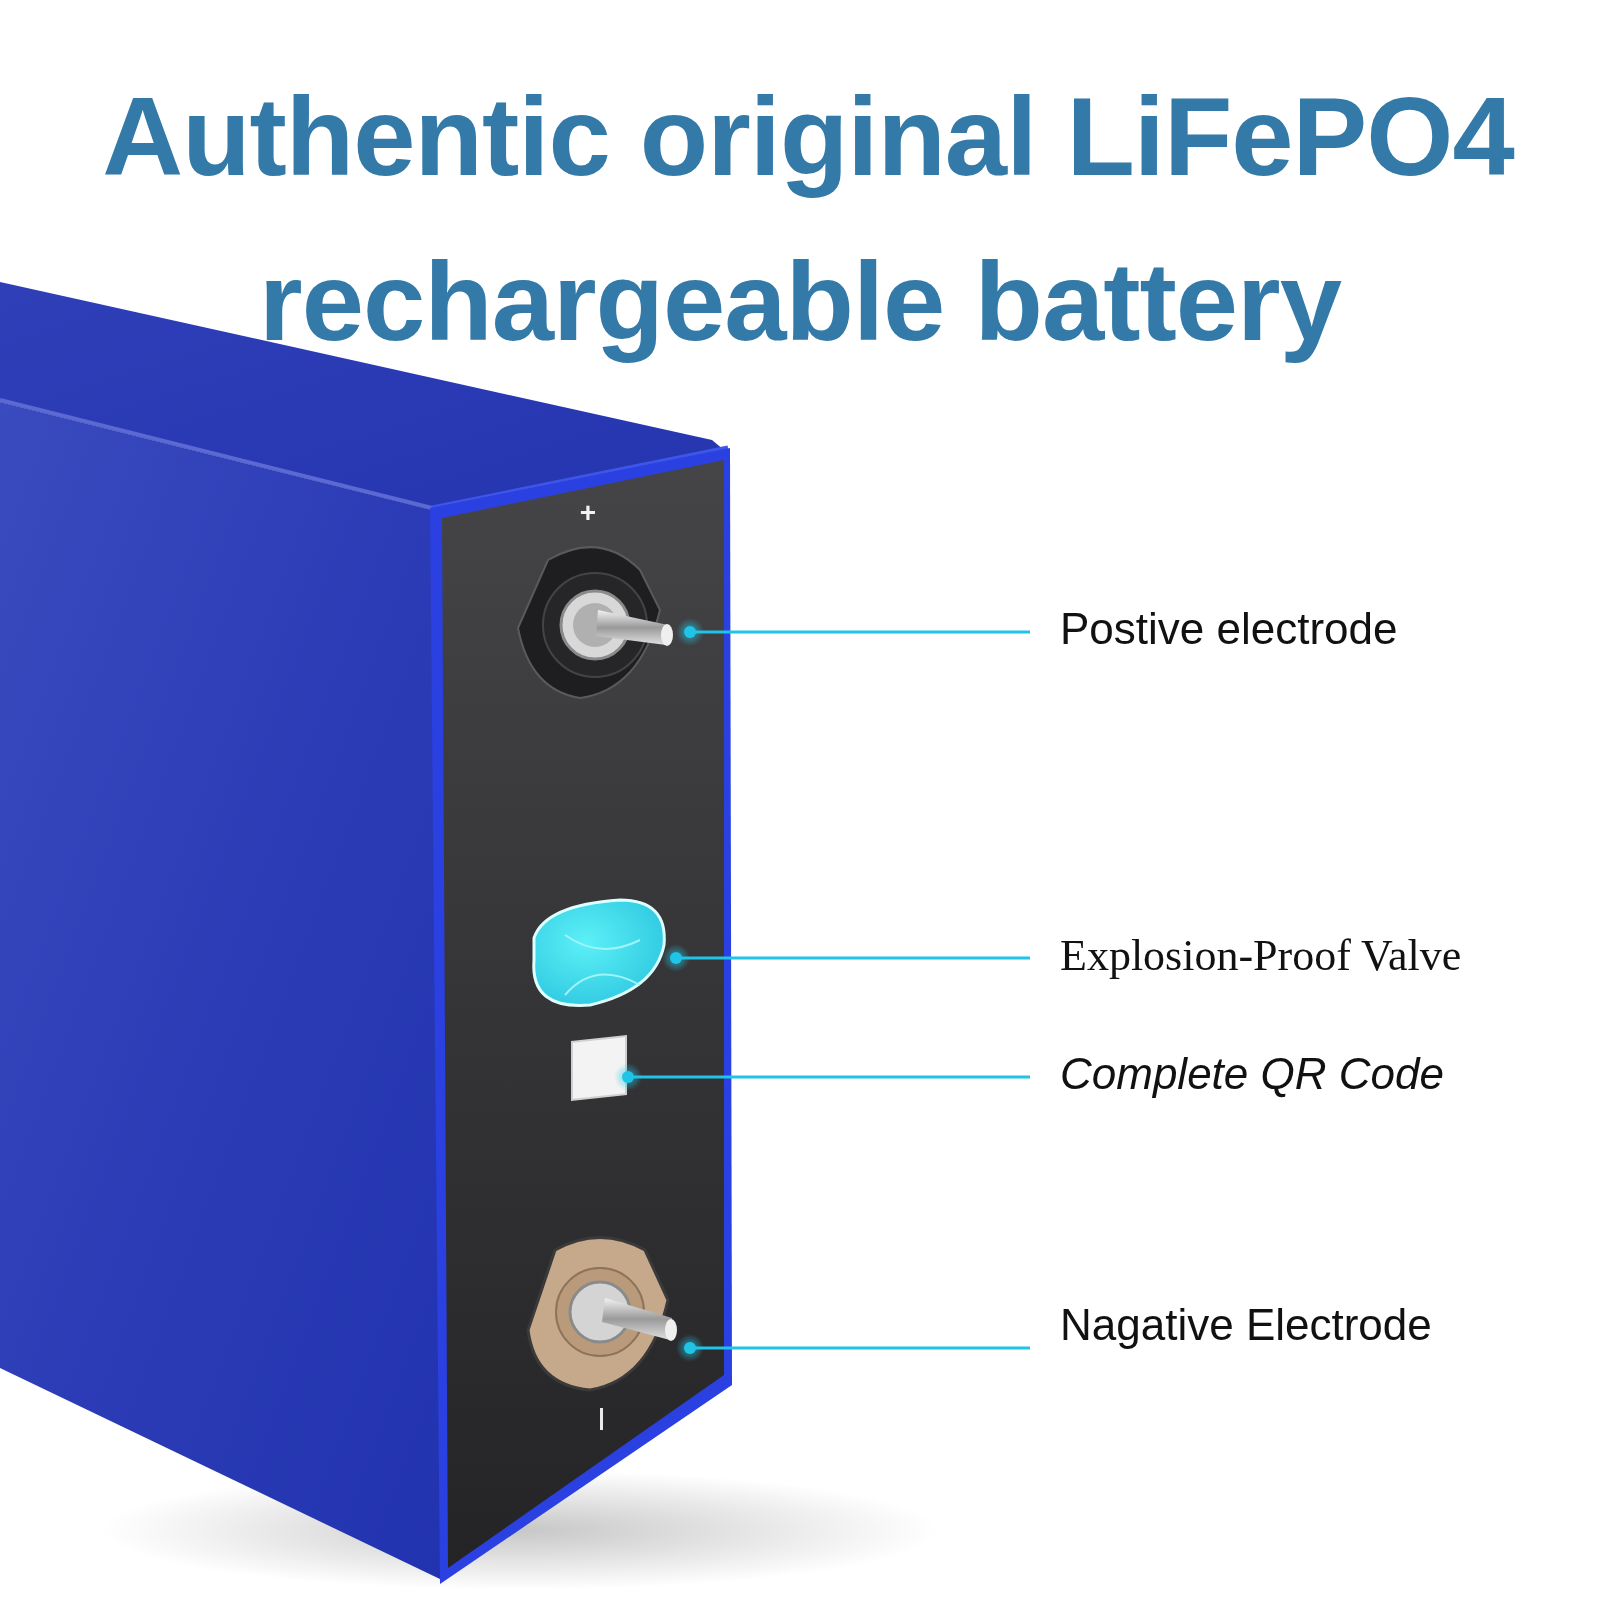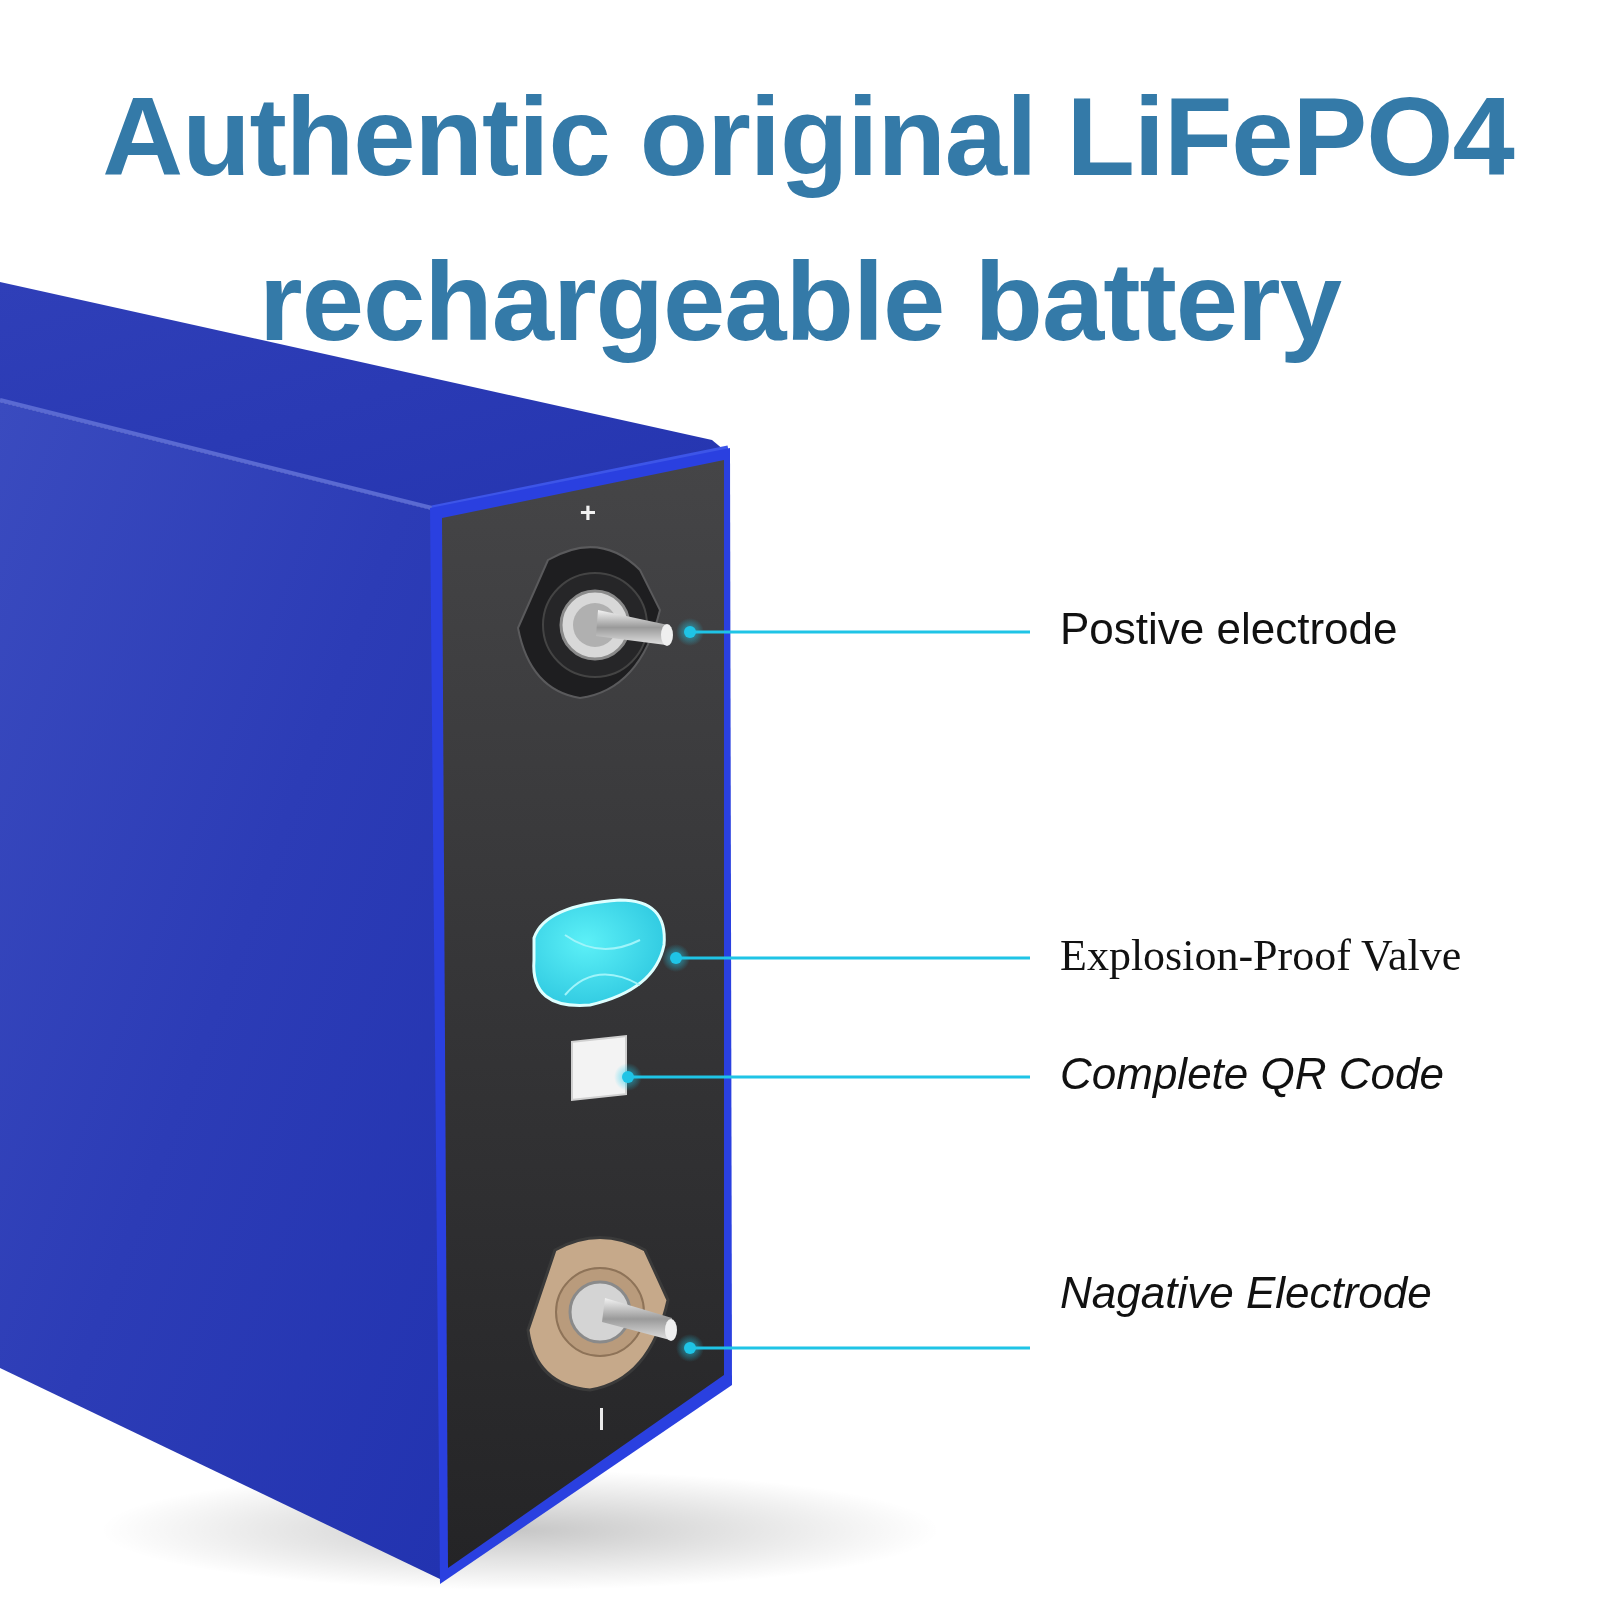--- a/index.html
+++ b/index.html
@@ -110,13 +110,13 @@
   <g>
     <circle cx="690" cy="1348" r="14" fill="url(#glow)"></circle>
     <circle cx="690" cy="1348" r="6" fill="#1fc4e6"></circle>
     <line x1="690" y1="1348" x2="1030" y2="1348" stroke="#1fc4e6" stroke-width="3"></line>
   </g>
 </svg>
 
 <div class="label" style="top:604px;">Postive electrode</div>
 <div class="label" style="top:930px;font-family:Liberation Serif, serif;">Explosion-Proof Valve</div>
 <div class="label" style="top:1049px;font-style:italic;">Complete QR Code</div>
-<div class="label" style="top:1268px;font-style:italic;">Nagative Electrode</div>
+<div class="label" style="top:1300px;">Nagative Electrode</div>
 
 </body></html>

